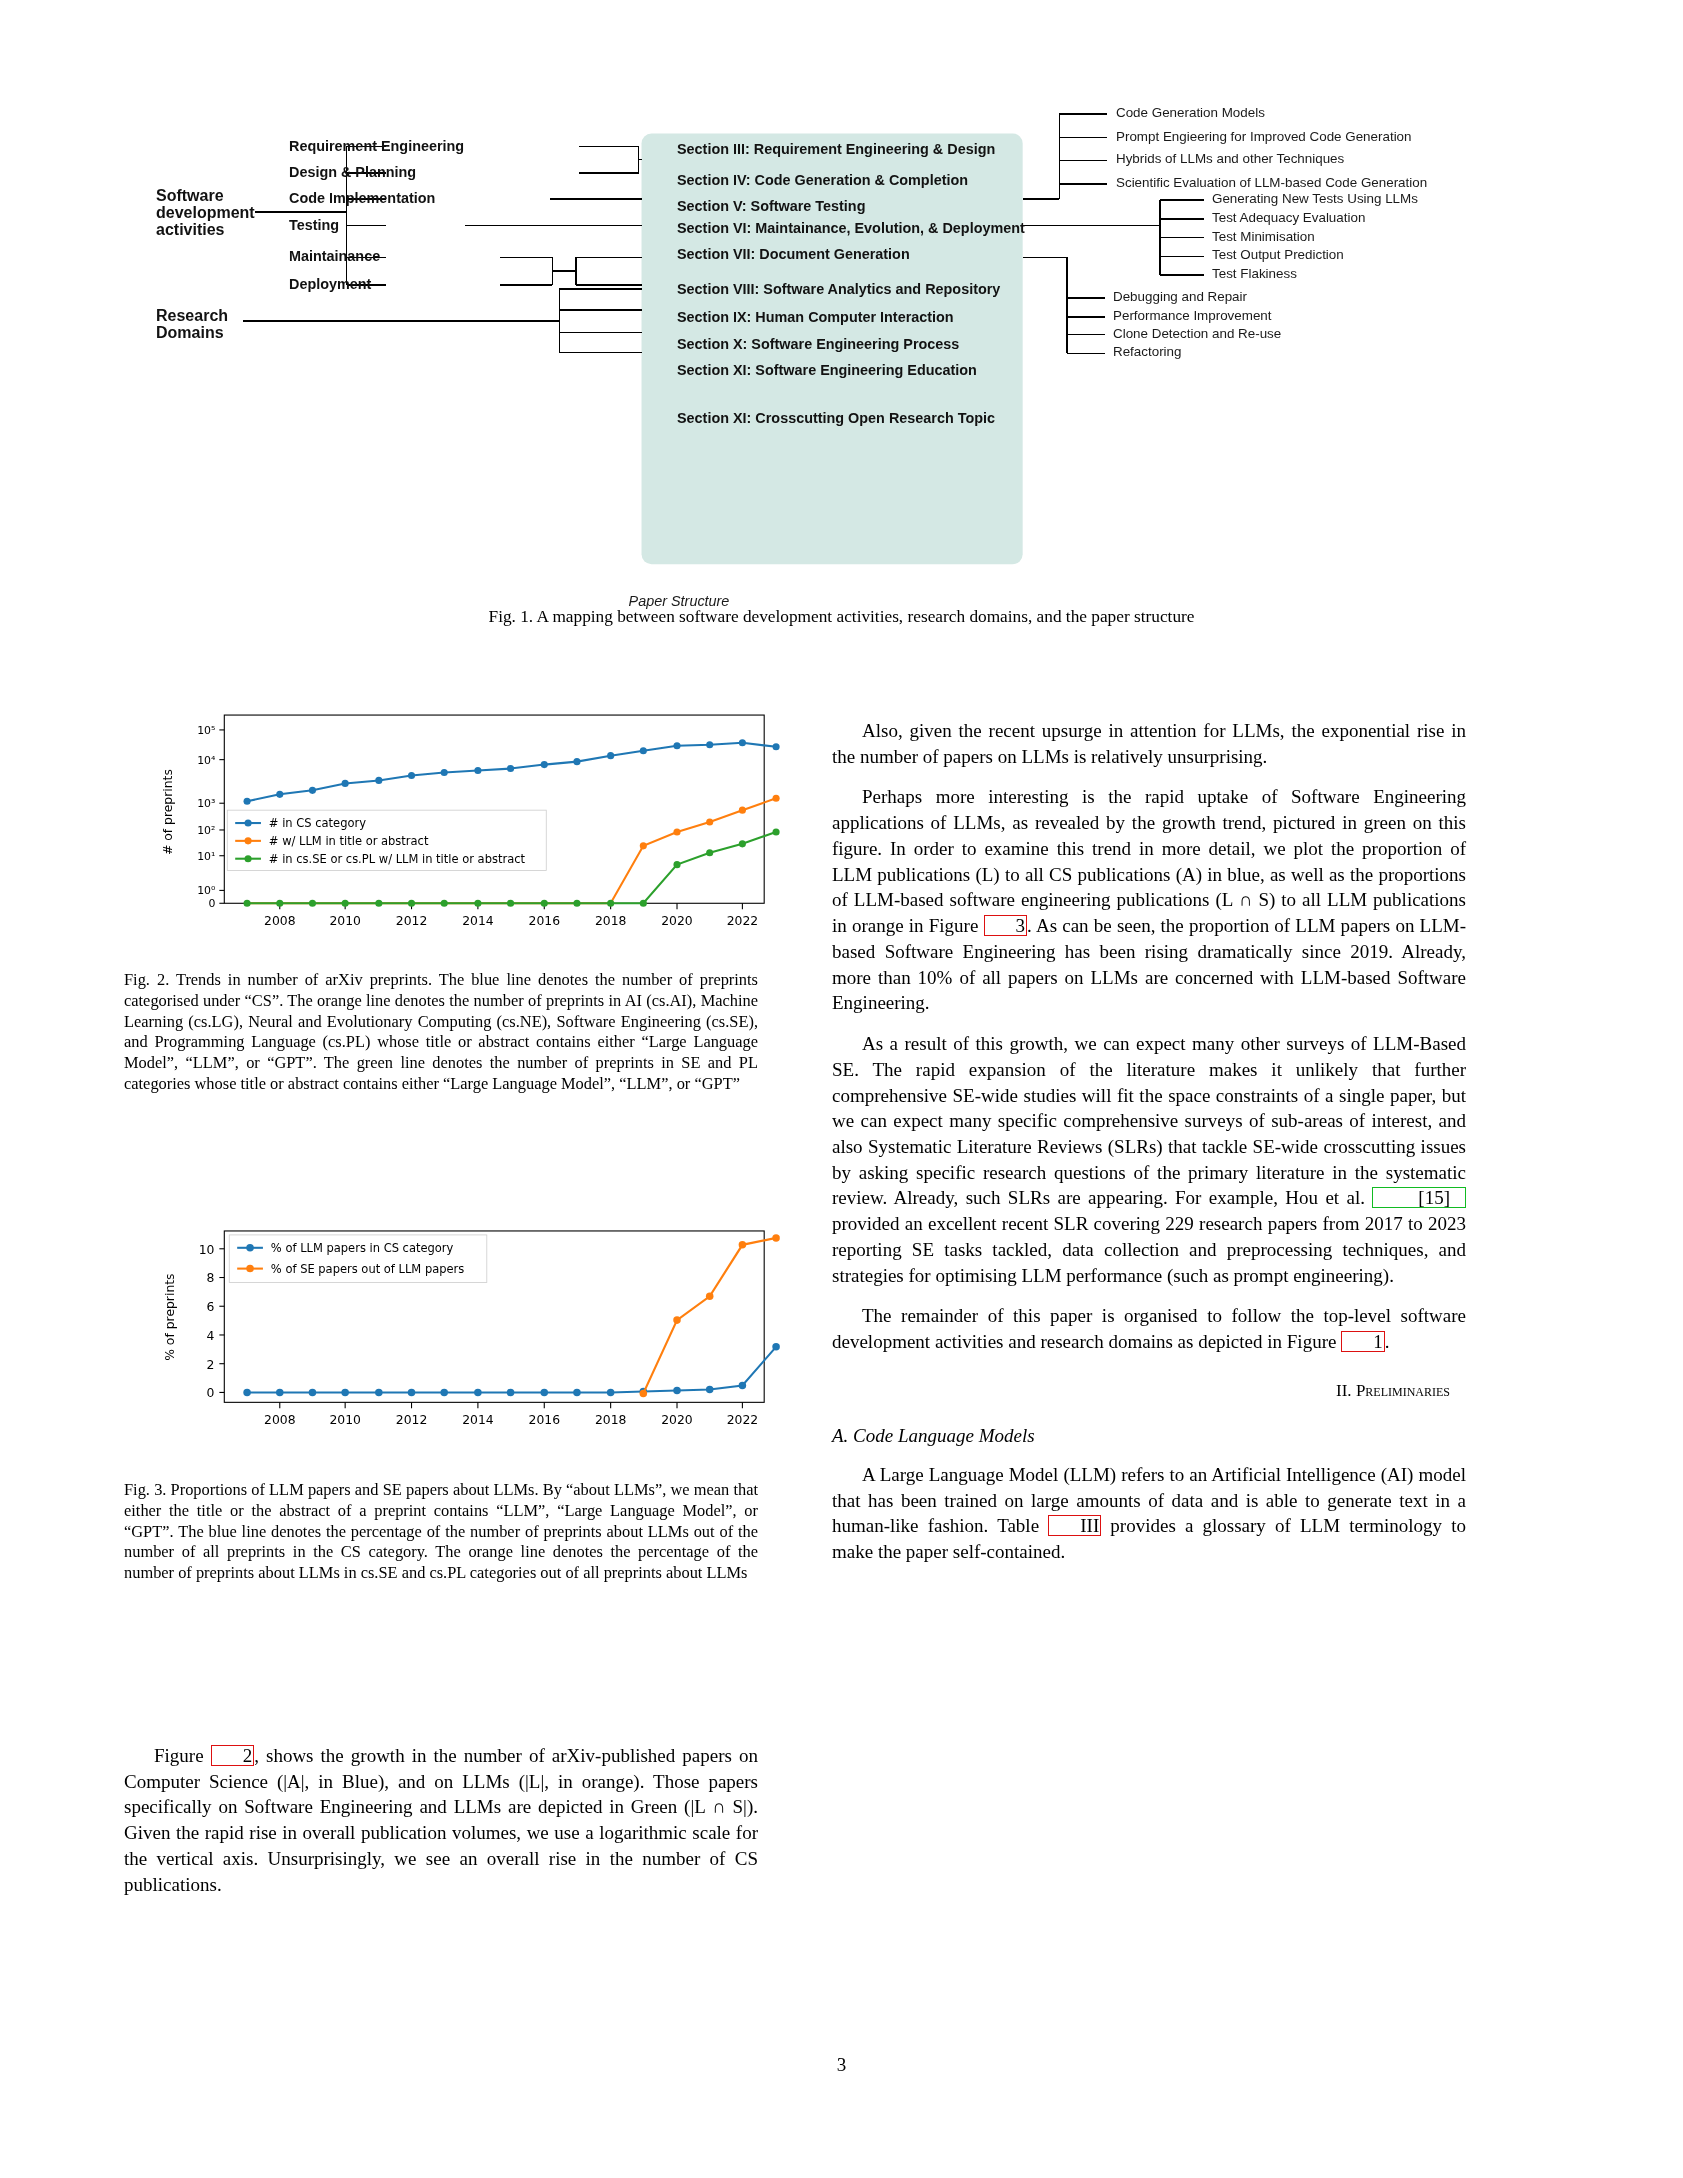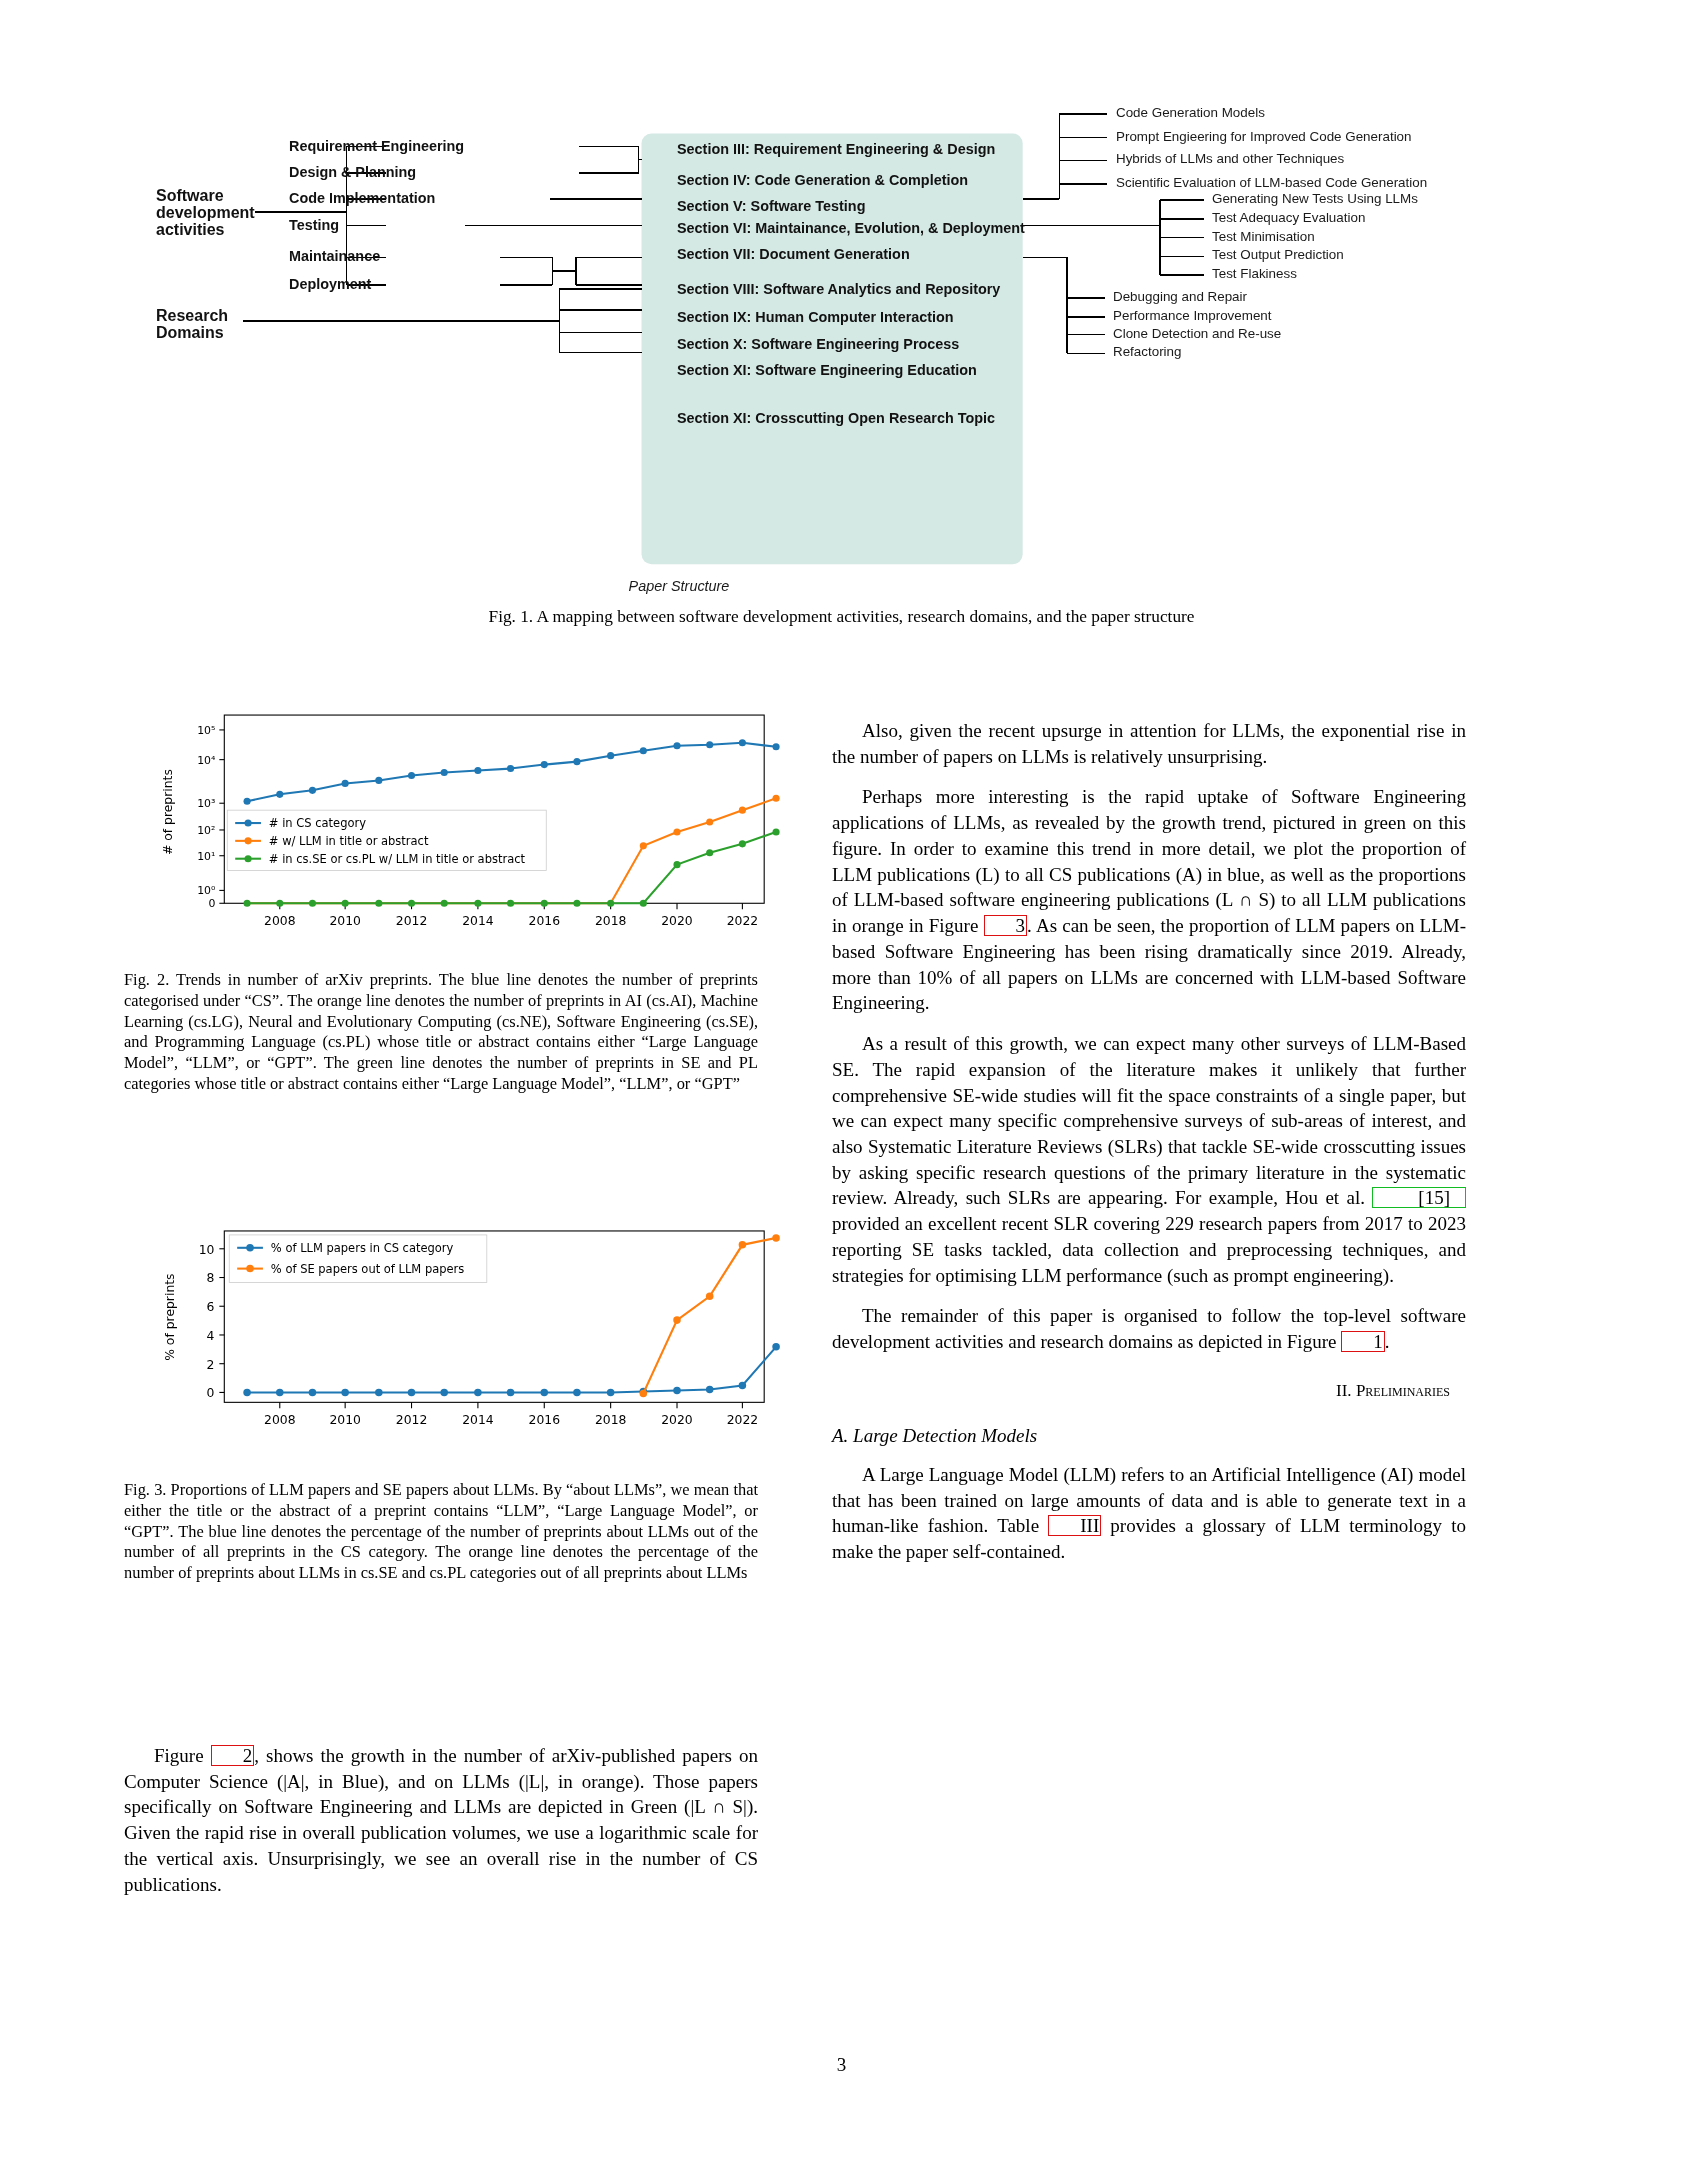--- a/index.html
+++ b/index.html
@@ -32,21 +32,21 @@
   .dlabel.root { font-size:16px; }
   .dlabel.sect { font-size:14.4px; }
   .paper-structure-cap {
     position:absolute;
     font-family:"Liberation Sans", sans-serif;
     font-style:italic;
     font-size:14.4px;
     color:#1a1a1a;
     width:1358px;
     text-align:center;
-    top:578px;
+    top:593px;
     left:0;
   }
   .figcap-center {
     position:absolute;
     width:1683px; left:0;
     text-align:center;
     font-size:17.3px;
     font-family:"Liberation Serif", serif;
   }
 
@@ -435,19 +435,19 @@
   <p class="body">Also, given the recent upsurge in attention for LLMs, the exponential rise in the number of papers on LLMs is relatively unsurprising.</p>
 
   <p class="body"><span>Perhaps more interesting is the rapid uptake of Software Engineering applications of LLMs, as revealed by the growth trend, pictured in green on this figure. In order to examine this trend in more detail, we plot the proportion of LLM publications (L) to all CS publications (A) in blue, as well as the proportions of LLM-based software engineering publications (L ∩ S) to all LLM publications in orange in Figure </span><span class="lnk-red">3</span><span>. As can be seen, the proportion of LLM papers on LLM-based Software Engineering has been rising dramatically since 2019. Already, more than 10% of all papers on LLMs are concerned with LLM-based Software Engineering.</span></p>
 
   <p class="body"><span>As a result of this growth, we can expect many other surveys of LLM-Based SE. The rapid expansion of the literature makes it unlikely that further comprehensive SE-wide studies will fit the space constraints of a single paper, but we can expect many specific comprehensive surveys of sub-areas of interest, and also Systematic Literature Reviews (SLRs) that tackle SE-wide crosscutting issues by asking specific research questions of the primary literature in the systematic review. Already, such SLRs are appearing. For example, Hou et al. </span><span class="lnk-green">[15]</span><span> provided an excellent recent SLR covering 229 research papers from 2017 to 2023 reporting SE tasks tackled, data collection and preprocessing techniques, and strategies for optimising LLM performance (such as prompt engineering).</span></p>
 
   <p class="body"><span>The remainder of this paper is organised to follow the top-level software development activities and research domains as depicted in Figure </span><span class="lnk-red">1</span><span>.</span></p>
 
   <p class="secthead" style="margin-top:26px; margin-bottom:24px;"><span>II.</span> <span class="smallcaps">Preliminaries</span></p>
 
-  <p class="subsec" style="margin-bottom:14px;">A.  Large Detection Models</p>
+  <p class="subsec" style="margin-bottom:14px;">A.  Code Language Models</p>
 
   <p class="body"><span>A Large Language Model (LLM) refers to an Artificial Intelligence (AI) model that has been trained on large amounts of data and is able to generate text in a human-like fashion. Table </span><span class="lnk-red">III</span><span> provides a glossary of LLM terminology to make the paper self-contained.</span></p>
 </div>
 
 <div class="pgnum">3</div>
 
 
 </body></html>

